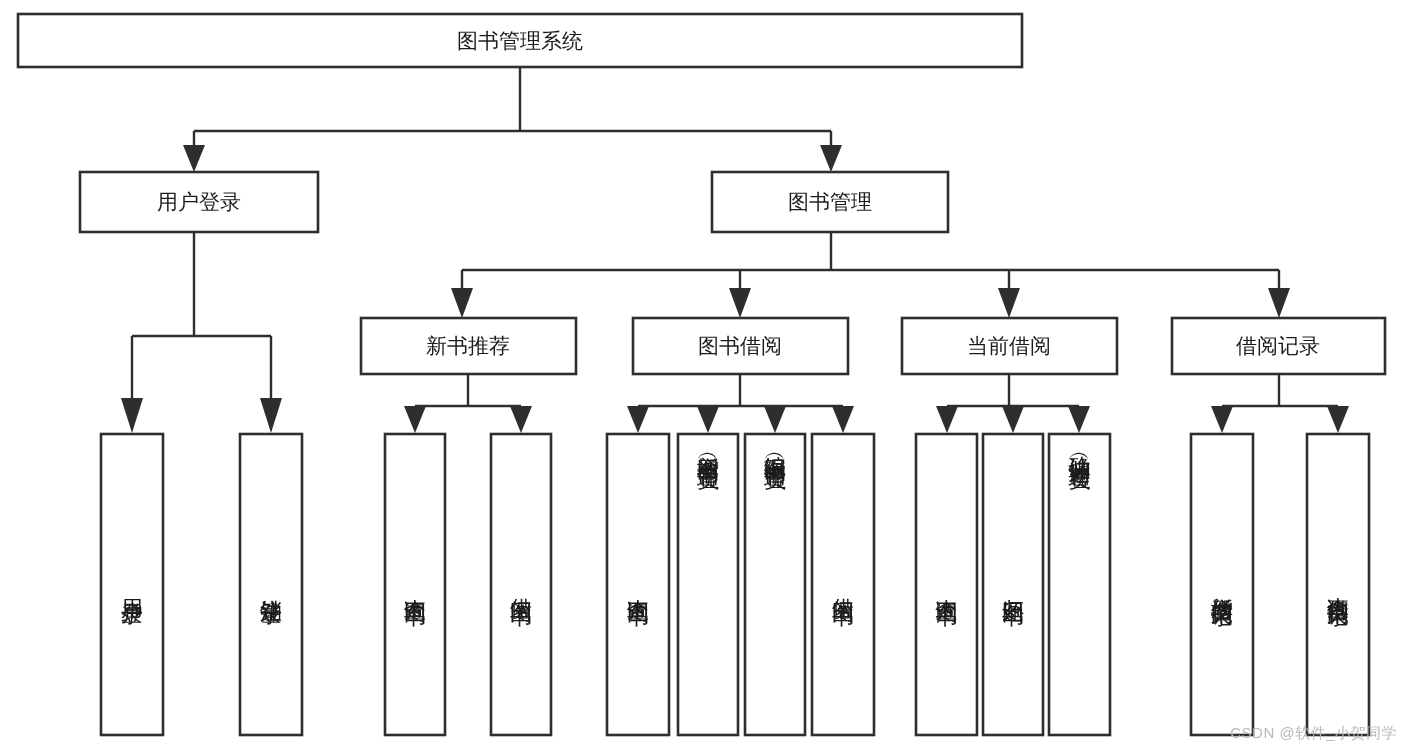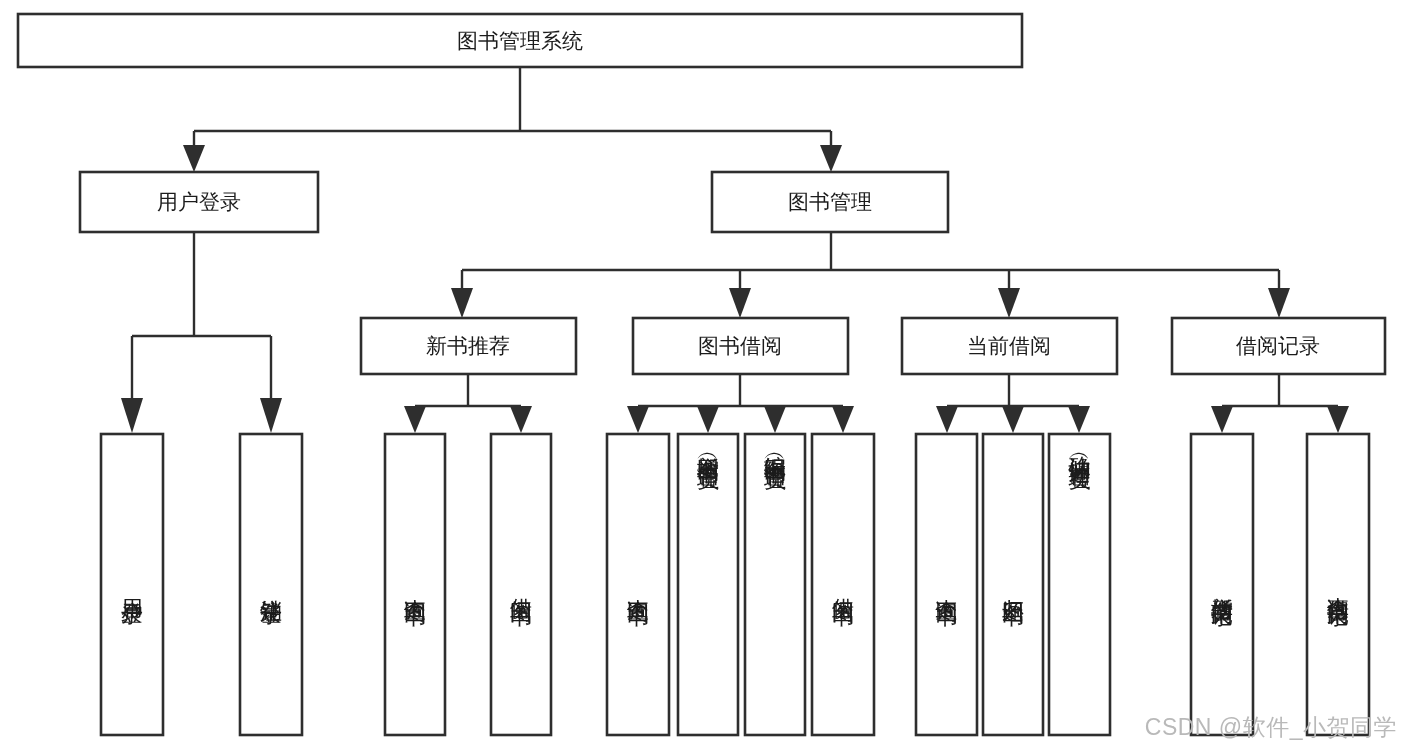--- a/index.html
+++ b/index.html
@@ -65,21 +65,21 @@
     letter-spacing: 2px;
     color: #1c1c1c;
     white-space: nowrap;
     text-align: center;
   }
   .watermark {
     position: absolute;
     right: 8px;
     bottom: 4px;
     font-family: "Liberation Sans", "DejaVu Sans", sans-serif;
-    font-size: 23px;
+    font-size: 15px;
     color: #b9b9b9;
     letter-spacing: 0.5px;
     white-space: nowrap;
   }
 </style>
 </head>
 <body>
 
 <div id="diagram-root">
 

